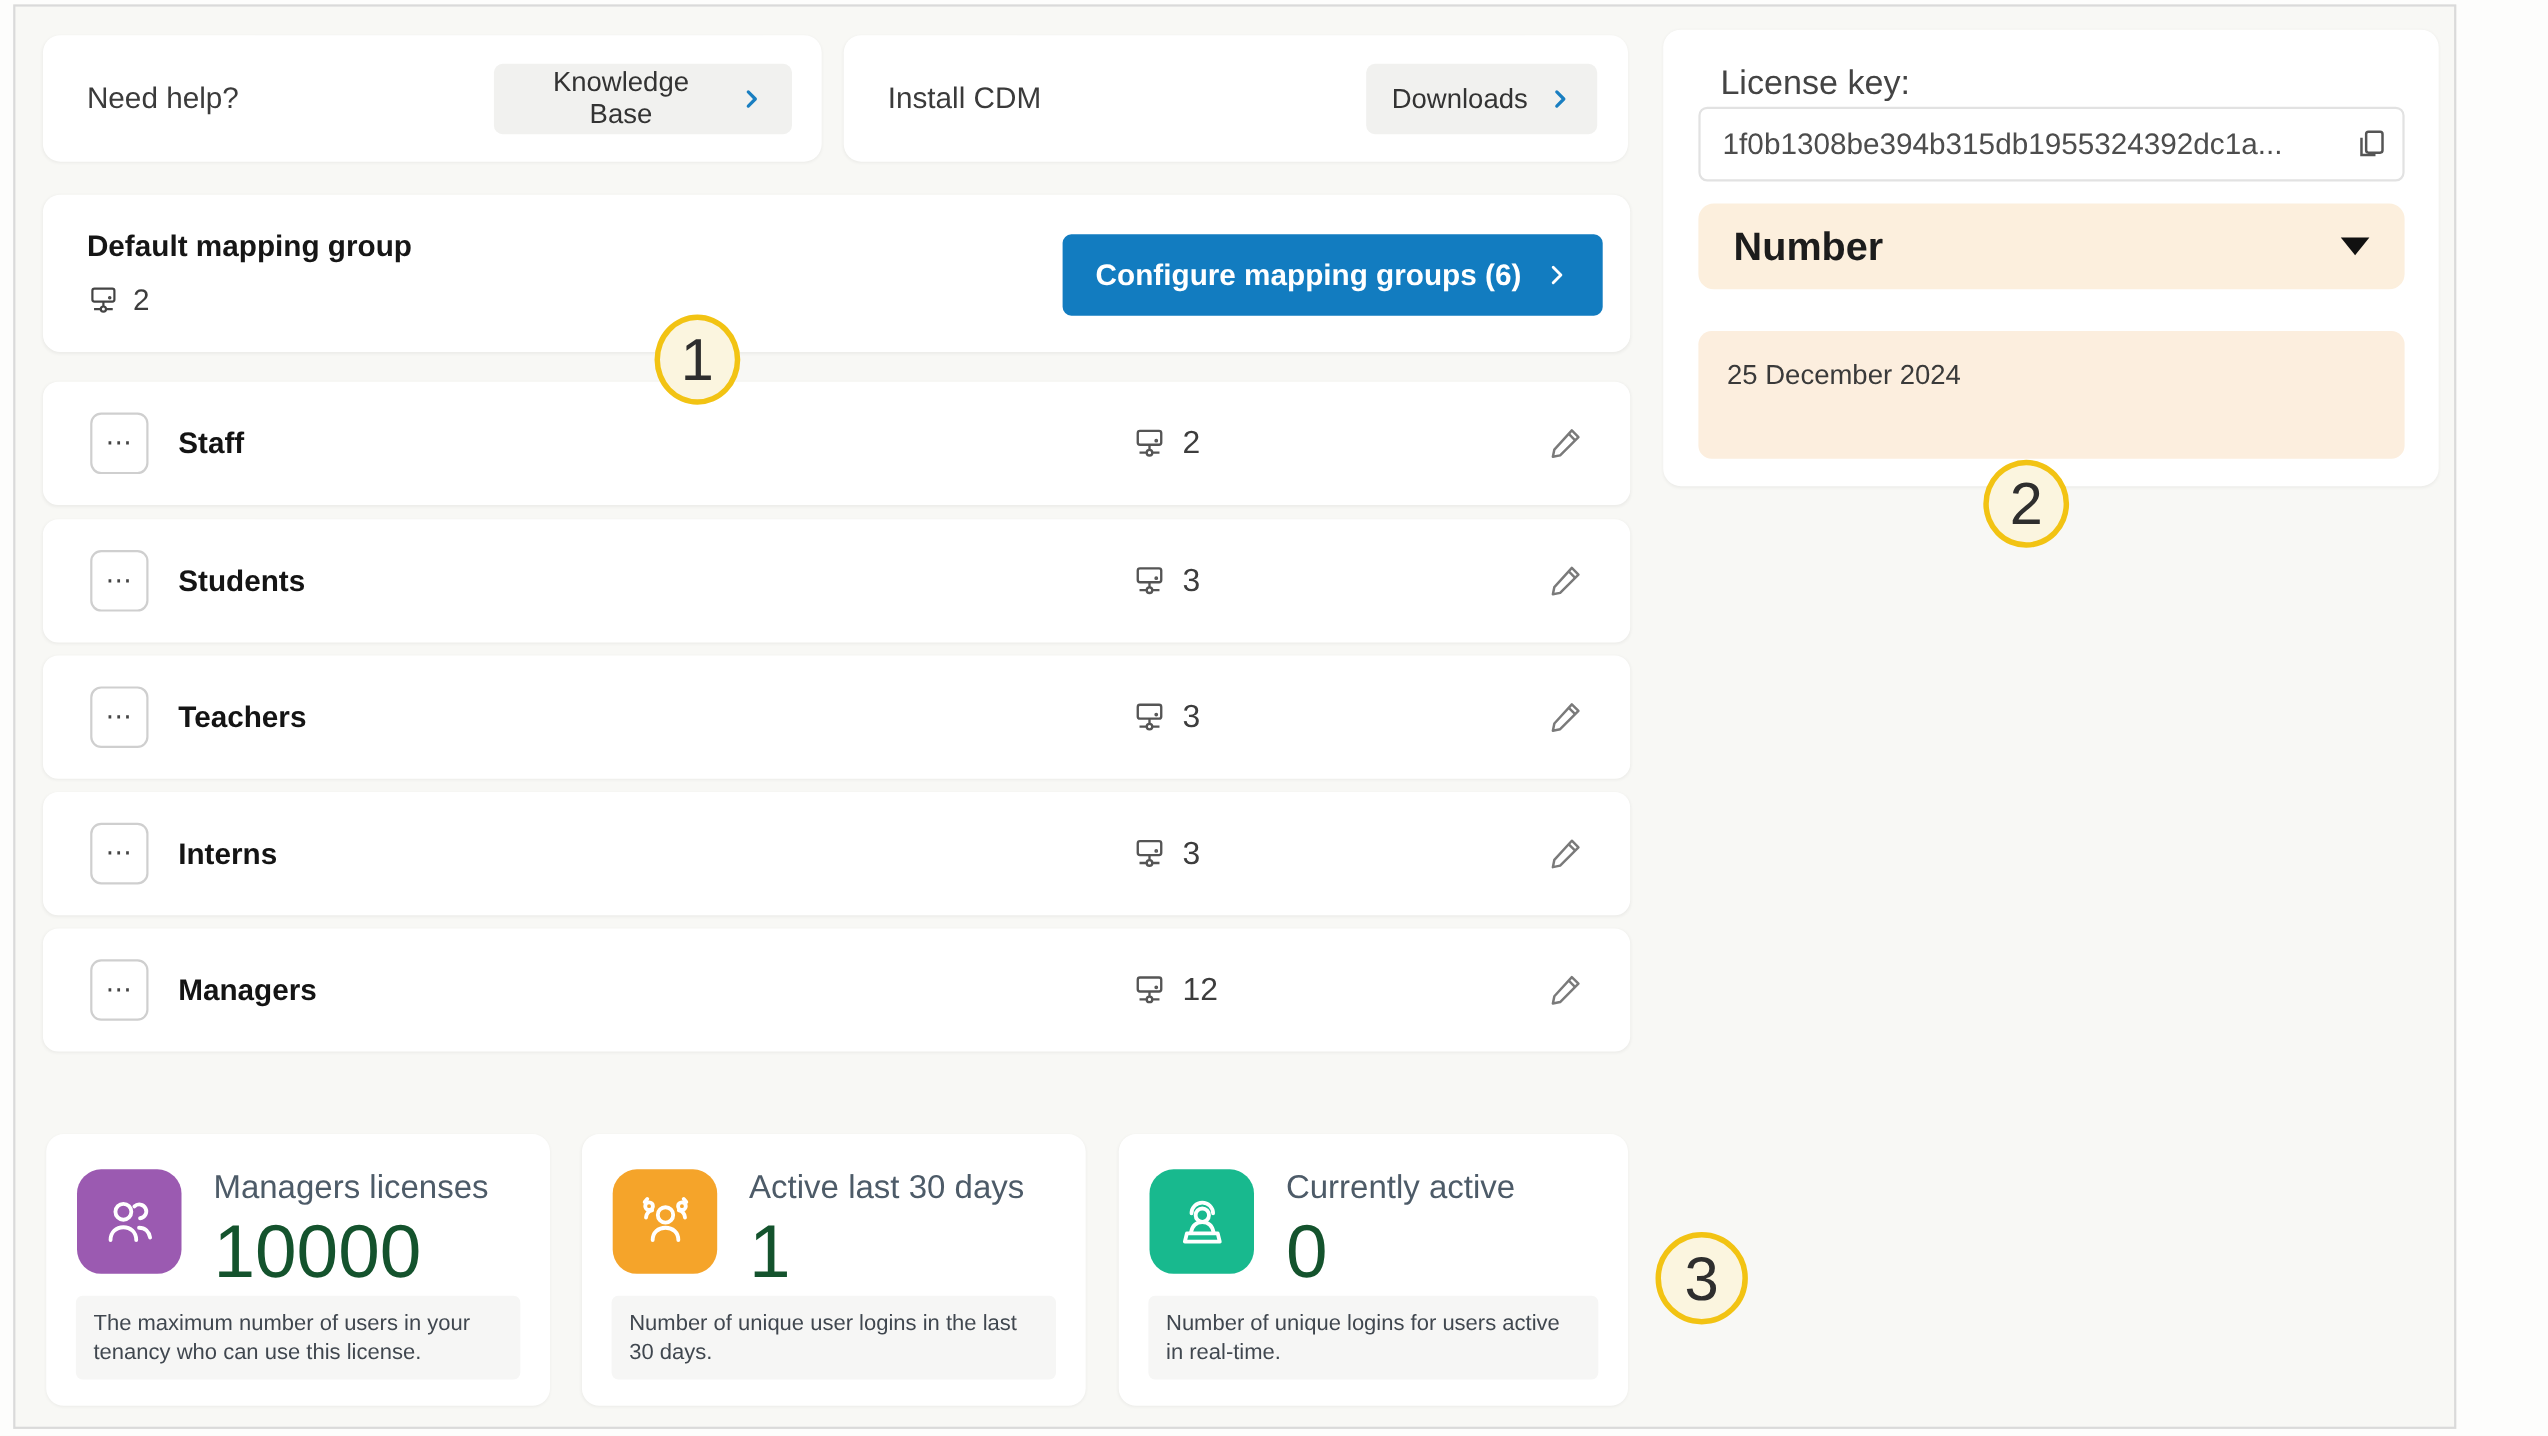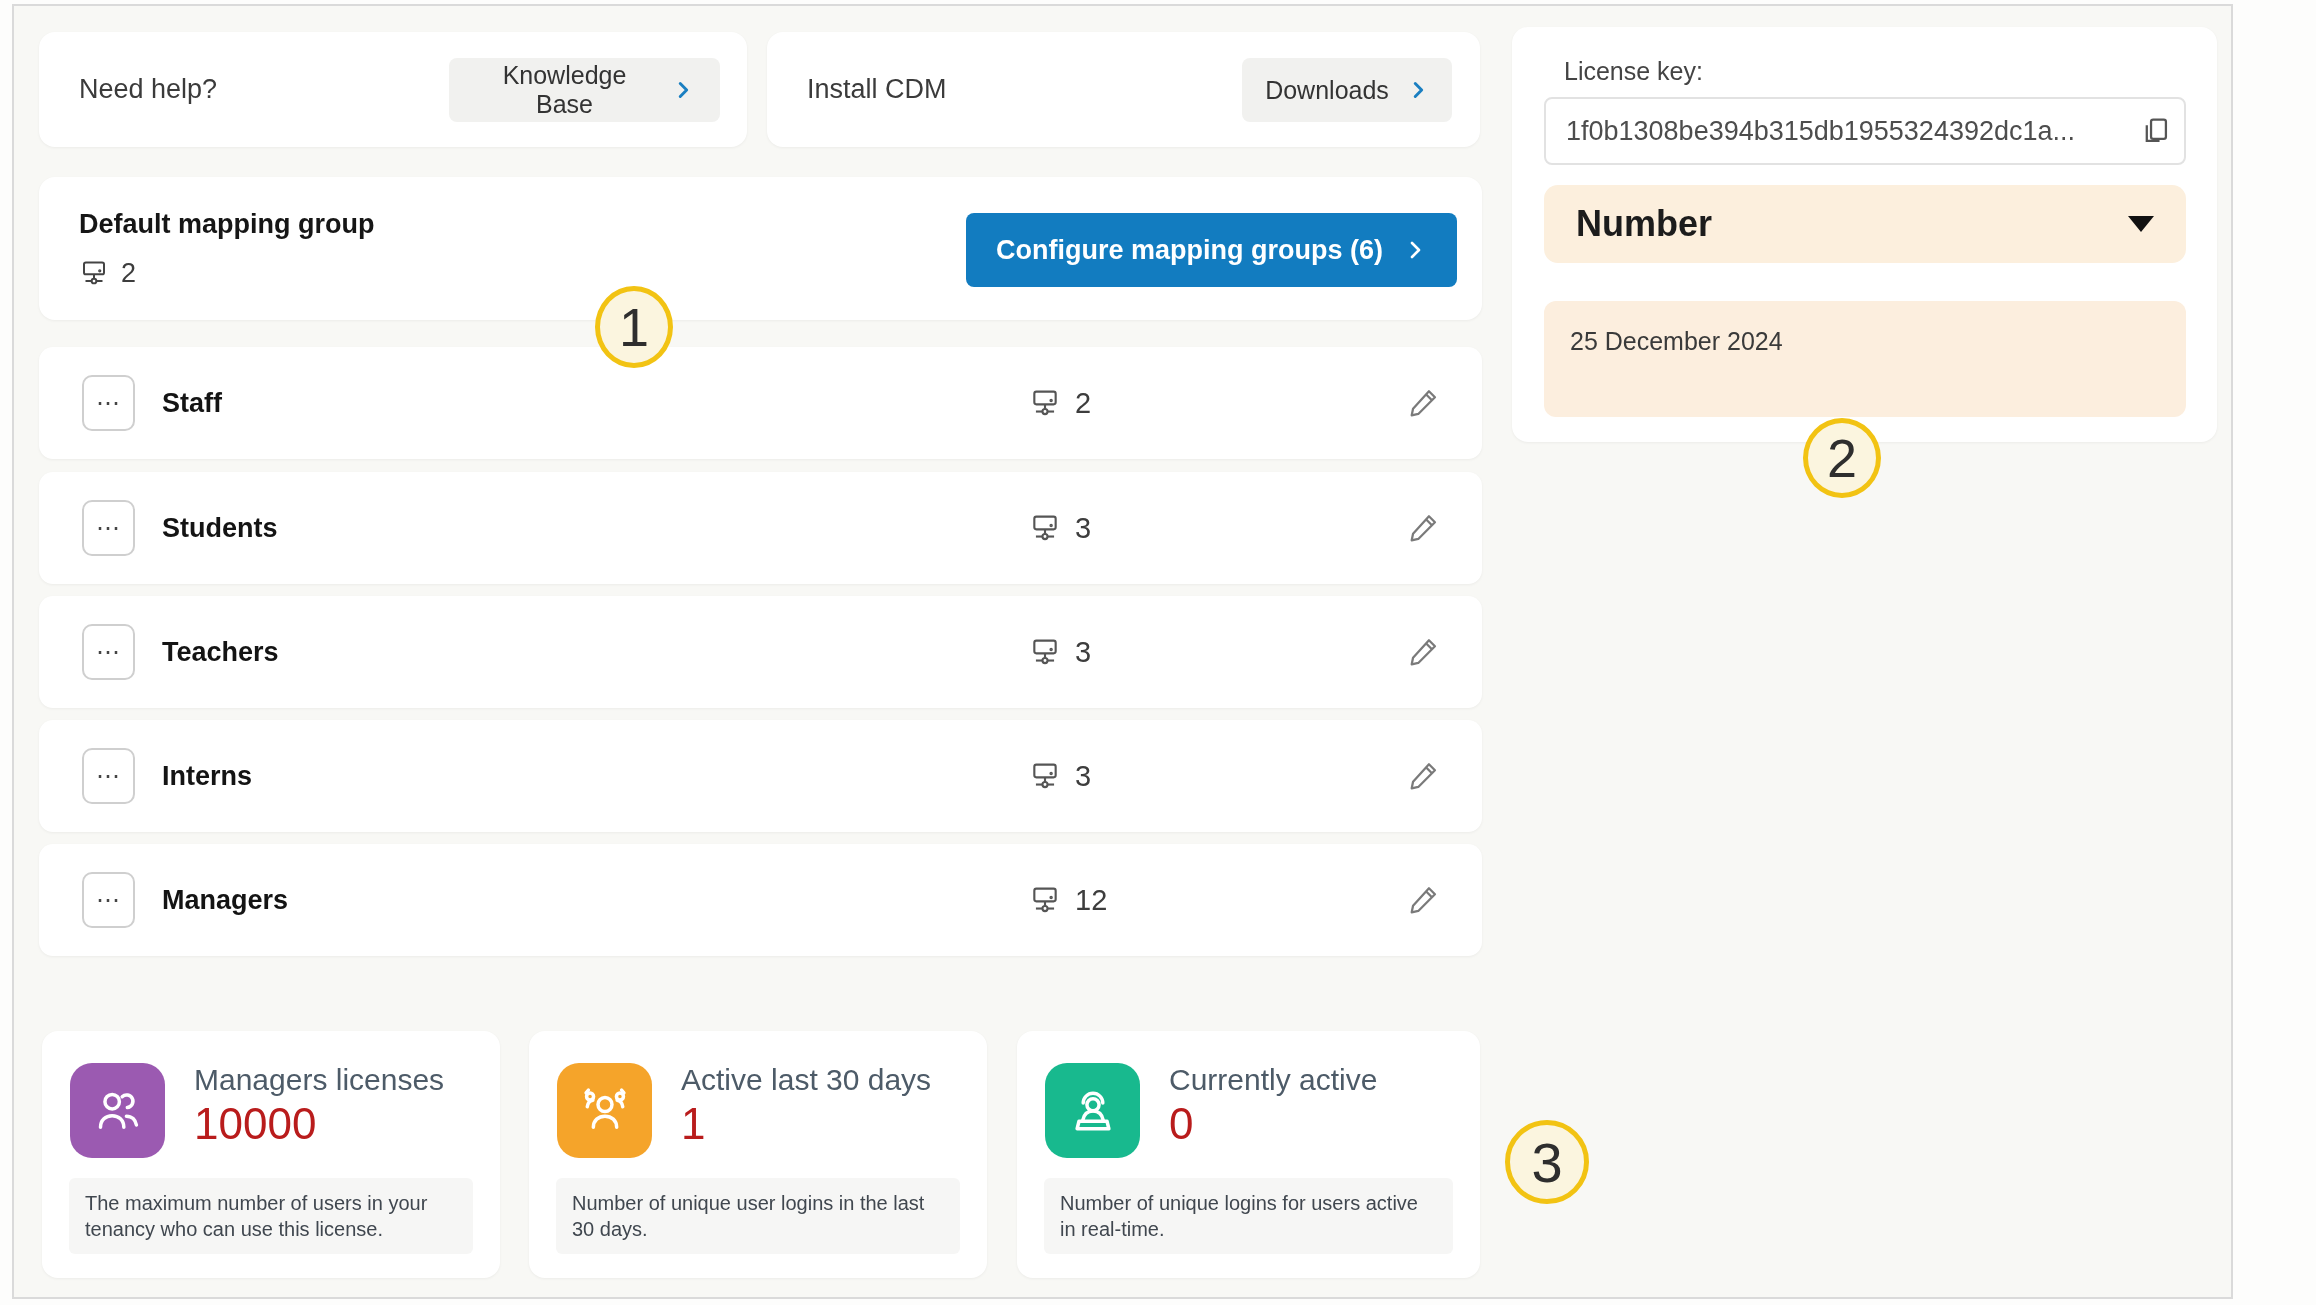--- a/index.html
+++ b/index.html
@@ -20,21 +20,21 @@
   .gray-btn    { position: absolute; top: 26px; height: 64px; background: #f1f1ef; border: none;
                  border-radius: 8px; display: flex; align-items: center; justify-content: center; gap: 18px;
                  font-size: 25px; color: #333; cursor: pointer; font-family: inherit; padding: 0 26px; }
   .help-card .gray-btn { right: 27px; width: 271px; }
   .cdm-card  .gray-btn { right: 28px; width: 210px; }
   .chev-blue { stroke: #1a7fc1; }
   .chev-white { stroke: #ffffff; }
 
   
   .license-card { left: 1498px; top: 21px; width: 705px; height: 415px; }
-  .license-label { position: absolute; left: 52px; top: 30px; font-size: 25px; color: #444; }
+  .license-label { position: absolute; left: 52px; top: 30px; font-size: 31px; color: #444; }
   .license-input-wrap { position: absolute; left: 32px; top: 70px; width: 642px; height: 68px;
                         border: 2px solid #e2e2e2; border-radius: 8px; background: #fff;
                         display: flex; align-items: center; }
   .license-input { flex: 1; border: none; outline: none; background: transparent; font-family: inherit;
                    font-size: 27px; color: #4d4d4d; padding: 0 10px 0 20px; }
   .copy-btn { width: 56px; height: 56px; border: none; background: transparent; cursor: pointer;
               display: flex; align-items: center; justify-content: center; }
   .trial-box { position: absolute; left: 32px; top: 158px; width: 642px; height: 78px;
                background: #fcefdd; border-radius: 14px; display: flex; align-items: center;
                justify-content: space-between; padding: 0 32px; cursor: pointer; }
@@ -74,21 +74,21 @@
   .stats-card { top: 1025px; height: 247px; }
   .stats-0 { left: 28px;   width: 458px; }
   .stats-1 { left: 515px;  width: 458px; }
   .stats-2 { left: 1003px; width: 463px; }
   .stat-icon { position: absolute; left: 28px; top: 32px; width: 95px; height: 95px; border-radius: 22px;
                display: flex; align-items: center; justify-content: center; }
   .icon-purple { background: #9b5ab1; }
   .icon-orange { background: #f5a42a; }
   .icon-green  { background: #18b98e; }
   .stat-title { position: absolute; left: 152px; top: 32px; font-size: 30px; color: #4d5b68; }
-  .stat-value { position: absolute; left: 152px; top: 68px; font-size: 44px; color: #b91c1c; }
+  .stat-value { position: absolute; left: 152px; top: 68px; font-size: 68px; color: #14532d; }
   .stat-desc  { position: absolute; left: 27px; right: 27px; bottom: 24px; background: #f6f6f5;
                 border-radius: 6px; padding: 12px 16px; font-size: 20px; color: #40474f; line-height: 1.3; }
 
   
   .ann-circle { position: absolute; border: 5px solid #f2c313; border-radius: 50%;
                 background: #fbf5df; display: flex; align-items: center; justify-content: center;
                 color: #2e2e2e; z-index: 10; }
   .ann-1 { left: 595px;  top: 286px;  width: 78px; height: 82px; font-size: 54px; }
   .ann-2 { left: 1803px; top: 418px;  width: 78px; height: 80px; font-size: 54px; }
   .ann-3 { left: 1505px; top: 1120px; width: 84px; height: 84px; font-size: 56px; }

